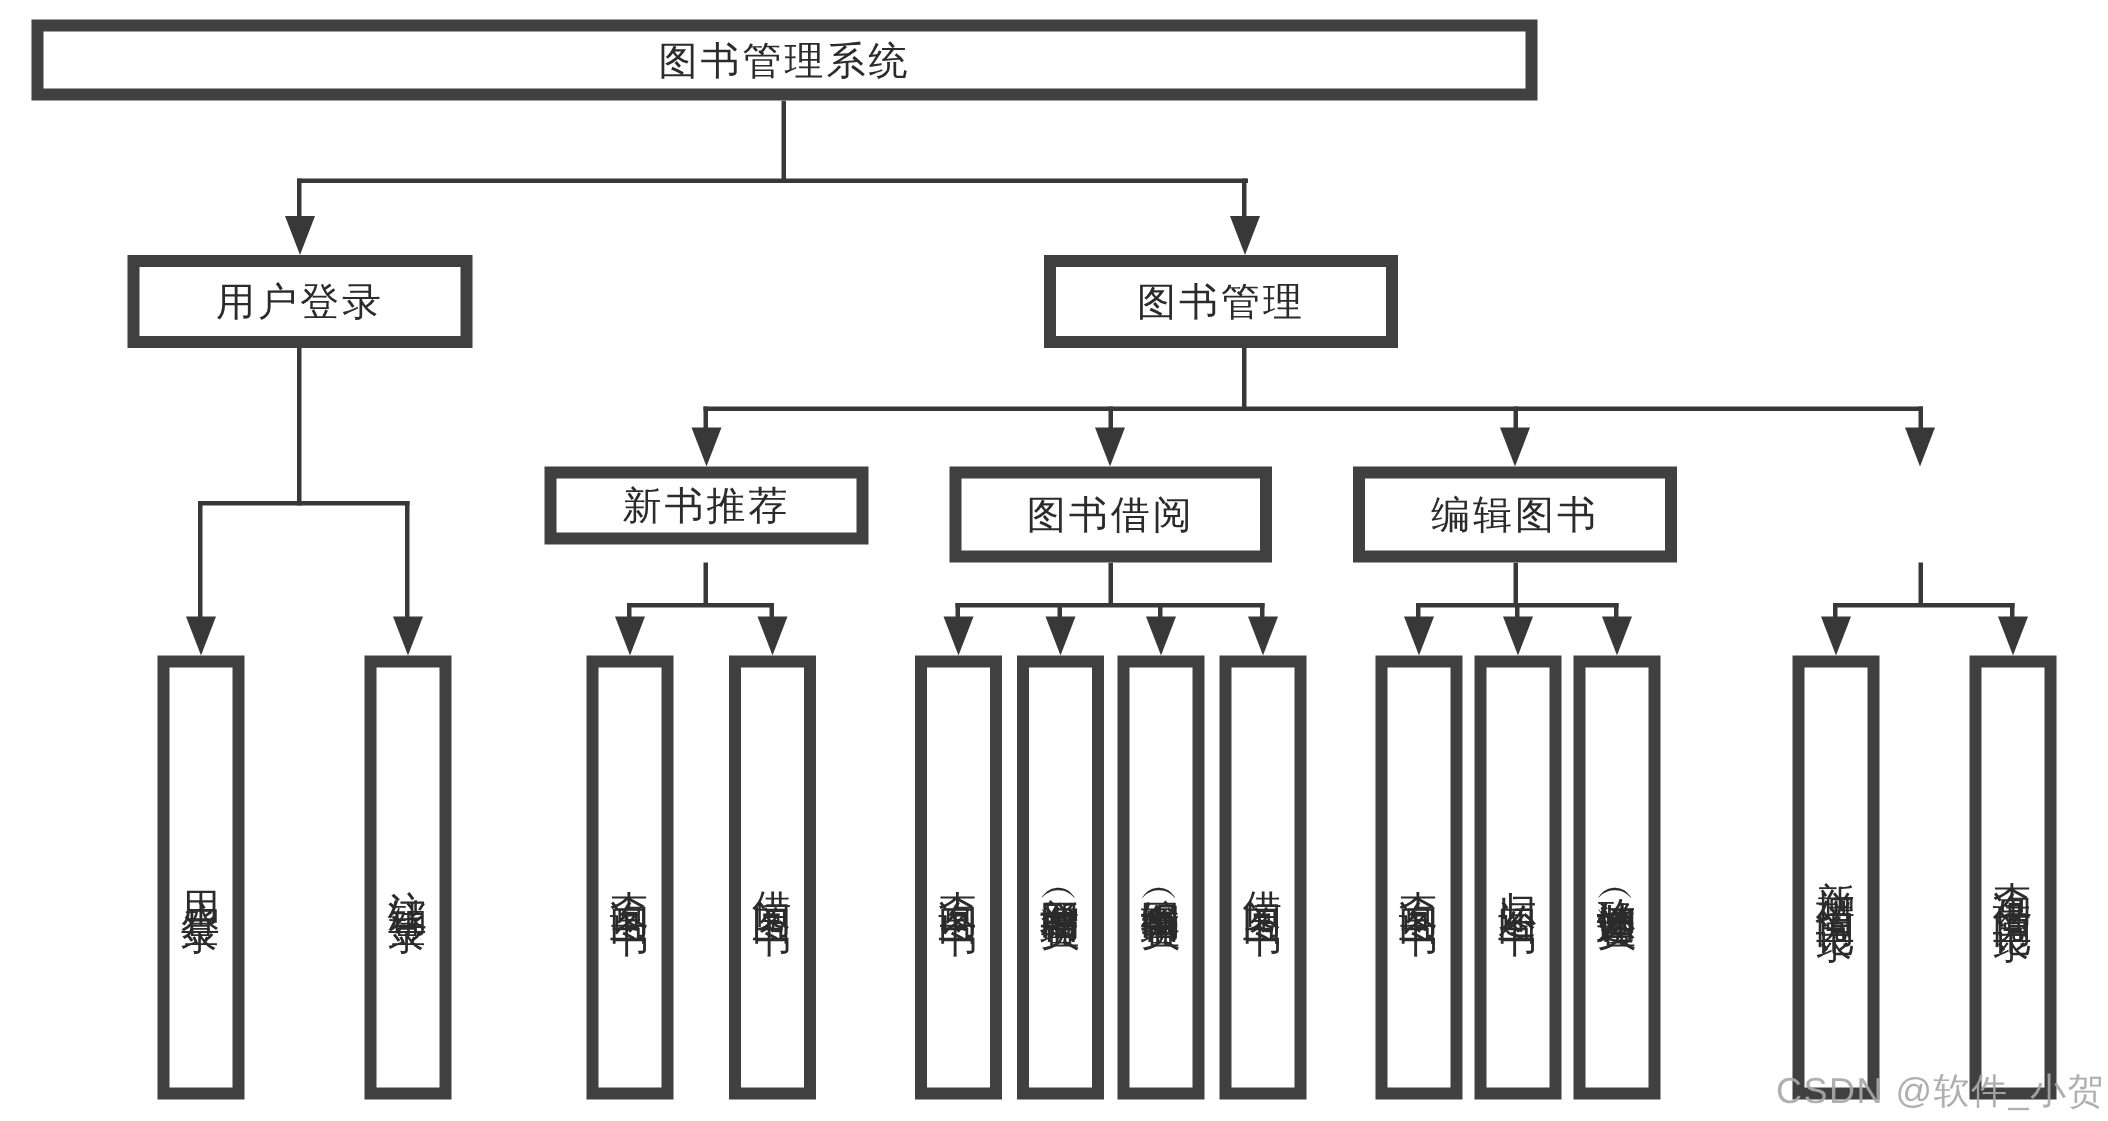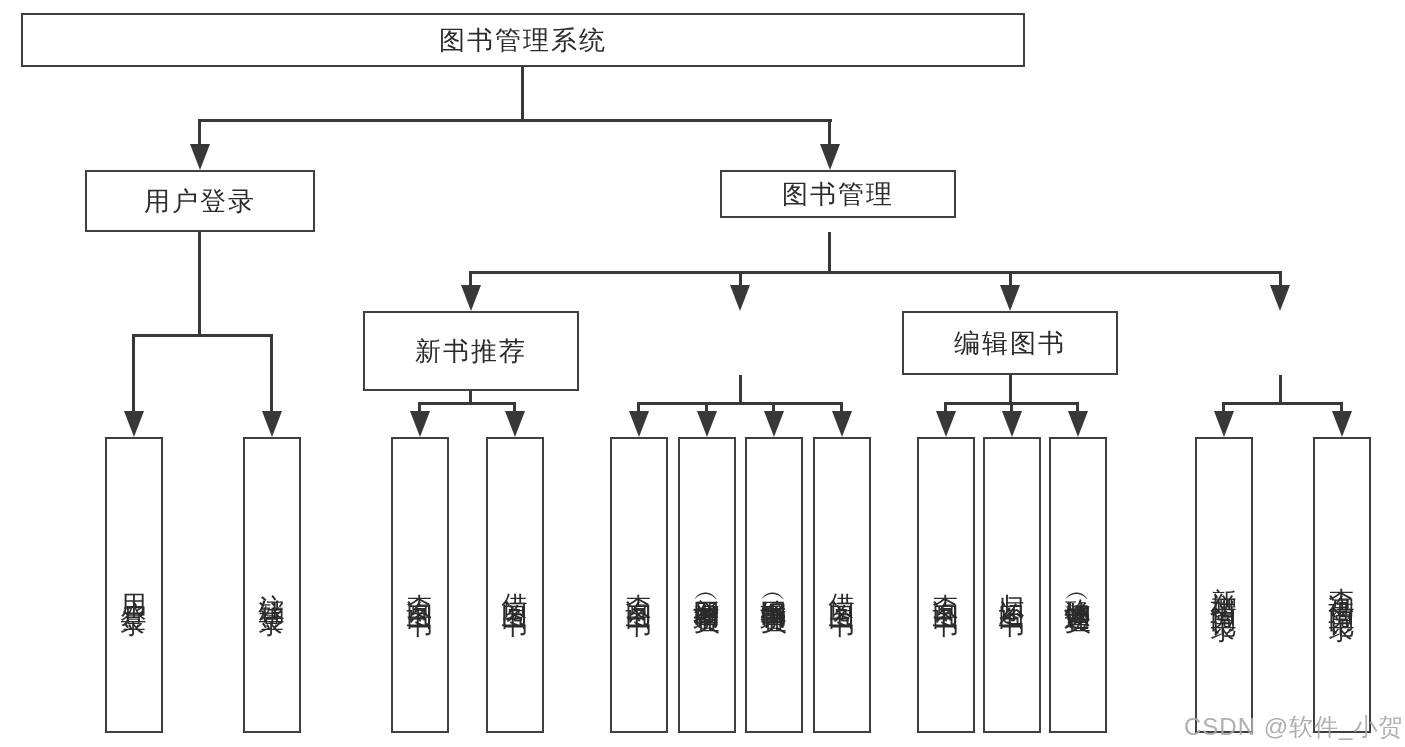--- a/index.html
+++ b/index.html
@@ -2,21 +2,21 @@
 <html><head>
 <meta charset="utf-8">
 <style>
   html,body { margin:0; padding:0; background:#ffffff; }
   .stage {
     position:relative; width:1405px; height:747px; background:#ffffff;
     font-family:"Liberation Sans","DejaVu Sans",sans-serif; overflow:hidden;
   }
   .box {
     position:absolute; box-sizing:border-box; background:#ffffff;
-    border:2px solid #404040; color:#2b2b2b;
+    border:8px solid #404040; color:#2b2b2b;
     display:flex; align-items:center; justify-content:center;
     font-size:26px; letter-spacing:2px; text-align:center;
   }
   .vspan {
     writing-mode:vertical-rl; text-orientation:mixed;
     letter-spacing:6px; font-size:26px; line-height:1;
   }
   .vspan.long { letter-spacing:1.5px; }
   .vl { position:absolute; width:3px; background:#383838; }
   .hl { position:absolute; height:3px; background:#383838; }
@@ -93,26 +93,29 @@
   <div class="arw" style="left:1214px;top:411px"></div>
   <div class="arw" style="left:1332px;top:411px"></div>
 
   <div class="box" style="left:21px;top:13px;width:1004px;height:54px">
     <span>图书管理系统</span>
   </div>
 
   <div class="box" style="left:85px;top:170px;width:230px;height:62px">
     <span>用户登录</span>
   </div>
-  <div class="box" style="left:720px;top:170px;width:236px;height:48px">
+  <div class="box" style="left:696px;top:170px;width:236px;height:62px">
     <span>图书管理</span>
   </div>
 
-  <div class="box" style="left:363px;top:311px;width:216px;height:80px">
+  <div class="box" style="left:363px;top:311px;width:216px;height:52px">
     <span>新书推荐</span>
+  </div>
+  <div class="box" style="left:633px;top:311px;width:215px;height:64px">
+    <span>图书借阅</span>
   </div>
   <div class="box" style="left:902px;top:311px;width:216px;height:64px">
     <span>编辑图书</span>
   </div>
 
   <div class="box" style="left:105px;top:437px;width:58px;height:296px">
     <span class="vspan">用户登录</span>
   </div>
   <div class="box" style="left:243px;top:437px;width:58px;height:296px">
     <span class="vspan">注销登录</span>

